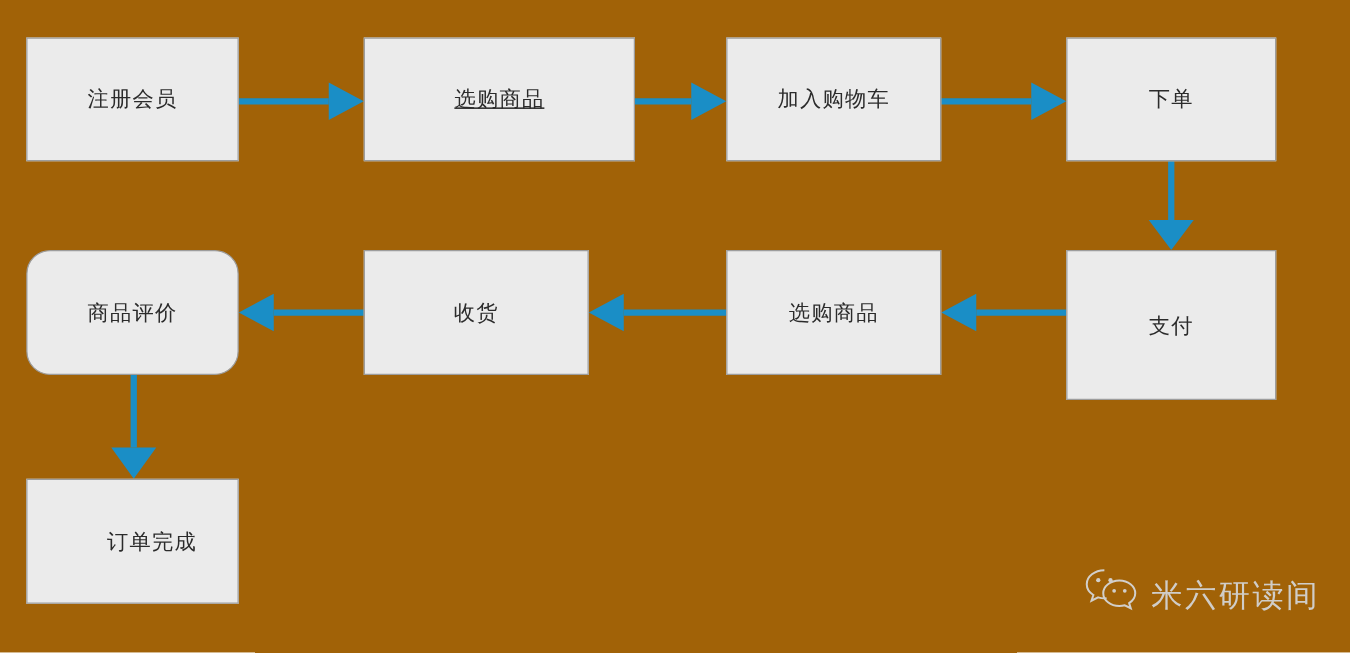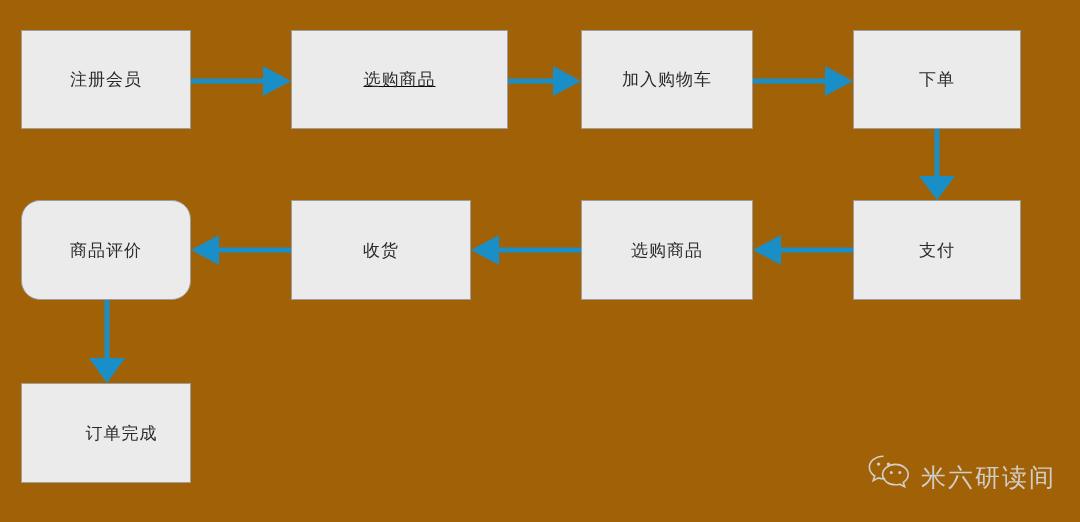--- a/index.html
+++ b/index.html
@@ -41,21 +41,21 @@
     letter-spacing: 1px;
     line-height: 1;
     white-space: nowrap;
     font-family: "Liberation Sans", "DejaVu Sans", sans-serif;
   }
   
   #node-register      { left:21px;  top:30px;  width:170px; height:99px; }
   #node-browse        { left:291px; top:30px;  width:217px; height:99px;text-decoration:underline; }
   #node-addcart       { left:581px; top:30px;  width:172px; height:99px; }
   #node-placeorder    { left:853px; top:30px;  width:168px; height:99px;align-items:center; }
-  #node-payment       { left:853px; top:200px; width:168px; height:100px; }
+  #node-payment       { left:853px; top:200px; width:168px; height:120px; }
   #node-delivery      { left:581px; top:200px; width:172px; height:100px; }
   #node-receive       { left:291px; top:200px; width:180px; height:100px; }
   #node-review        { left:21px;  top:200px; width:170px; height:100px;border-radius:19px; }
   #node-complete      { left:21px;  top:383px; width:170px; height:100px;padding-left:31px; }
 
   
   #watermark {
     position: absolute;
     left: 866px;
     top: 452px;

